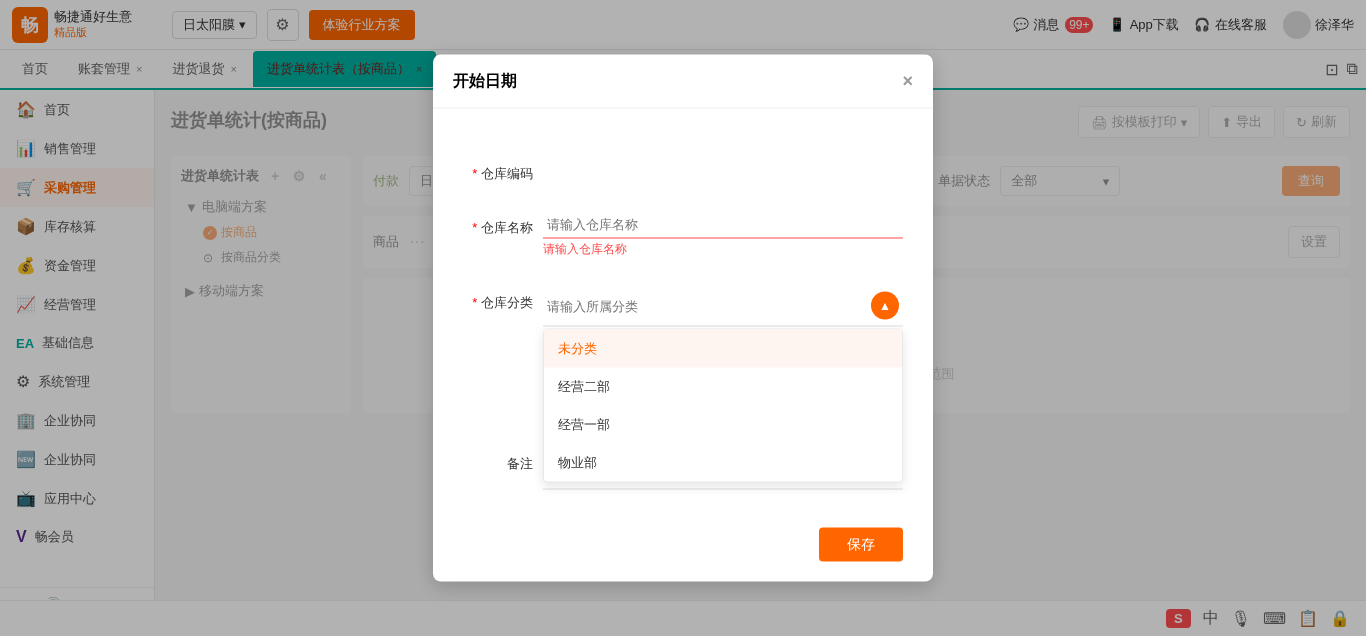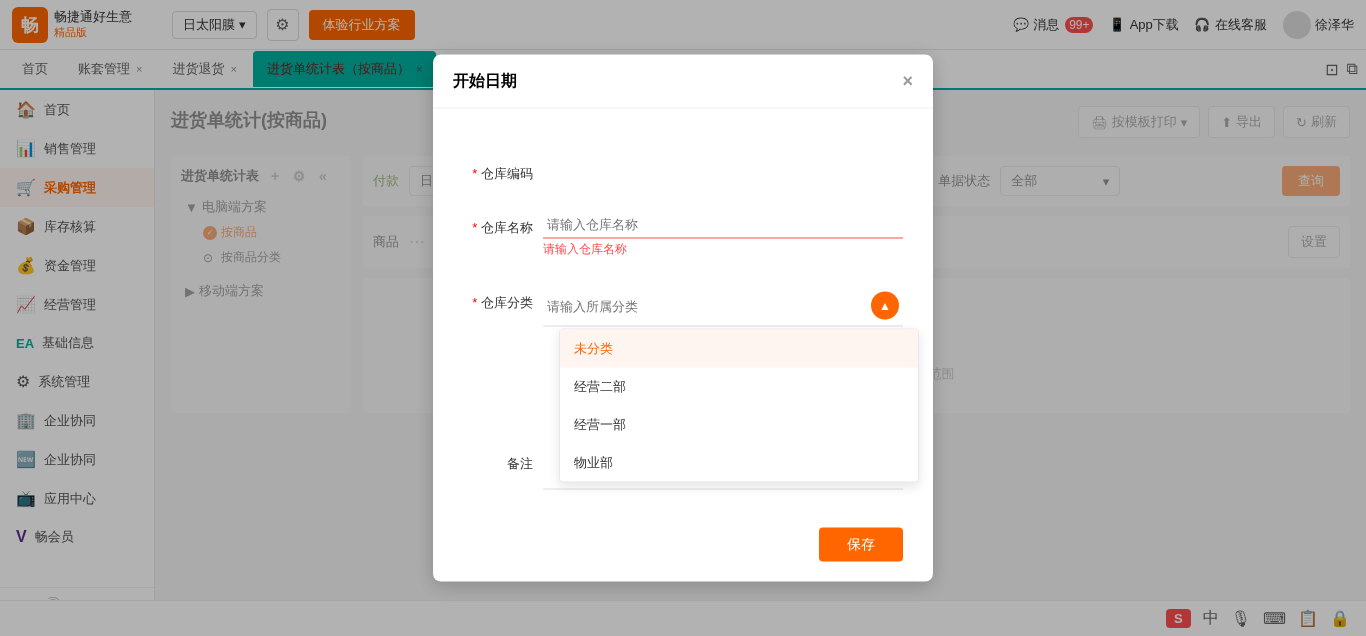--- a/index.html
+++ b/index.html
@@ -165,21 +165,21 @@
       border-bottom: 1px solid #ddd; padding: 6px 4px;
     }
     .category-input-row input {
       flex: 1; border: none; outline: none; font-size: 13px; color: #333; background: transparent;
     }
     .category-arrow {
       width: 28px; height: 28px; background: #ff6600; border-radius: 50%;
       display: flex; align-items: center; justify-content: center; cursor: pointer; color: #fff; font-size: 12px;
     }
     .dropdown-list {
-      position: absolute; top: 100%; left: 16px; width: 100%;
+      position: absolute; top: 100%; left: 0; width: 100%;
       background: #fff; border: 1px solid #e8e8e8; border-radius: 4px;
       box-shadow: 0 4px 12px rgba(0,0,0,0.1); z-index: 300;
       margin-top: 2px;
     }
     .dropdown-item {
       padding: 10px 14px; font-size: 13px; cursor: pointer; color: #333;
     }
     .dropdown-item.selected { background: #fff5f0; color: #ff6600; }
 
     .form-textarea {

